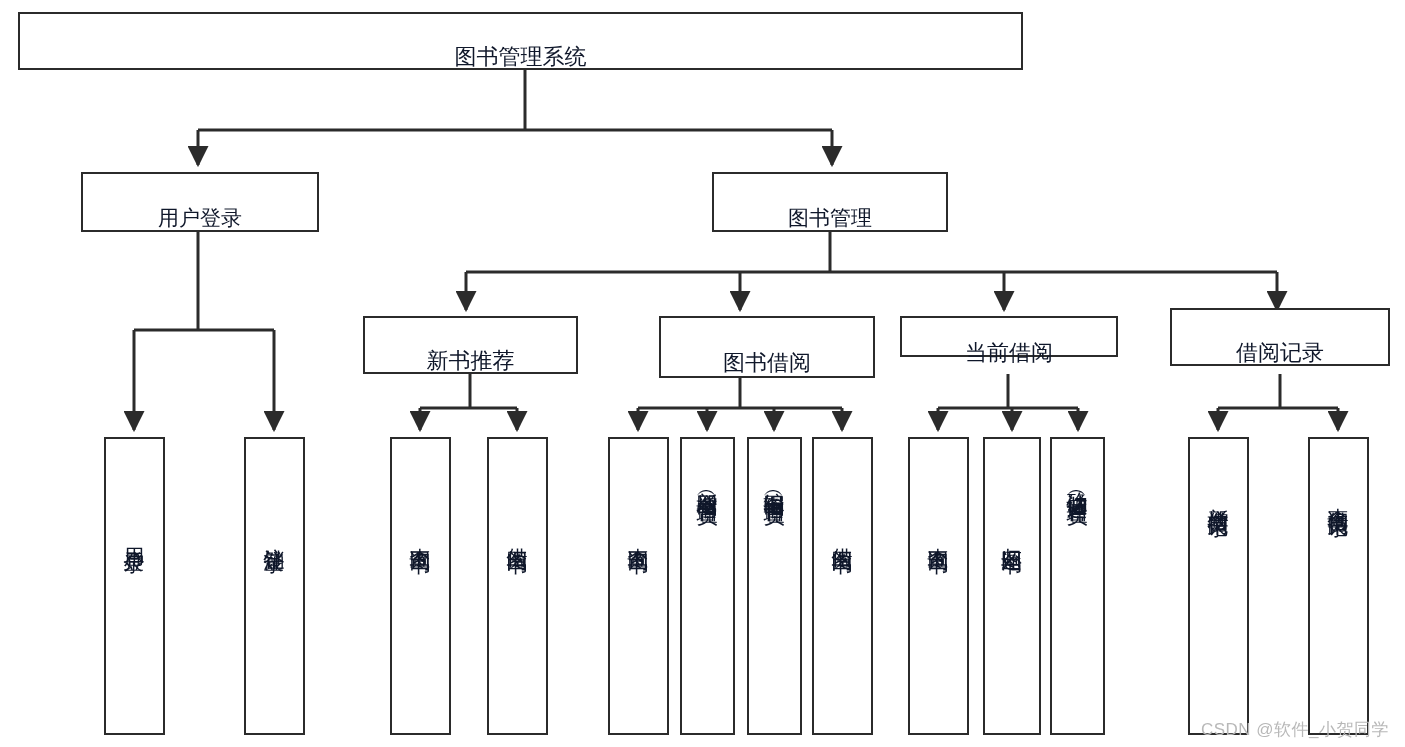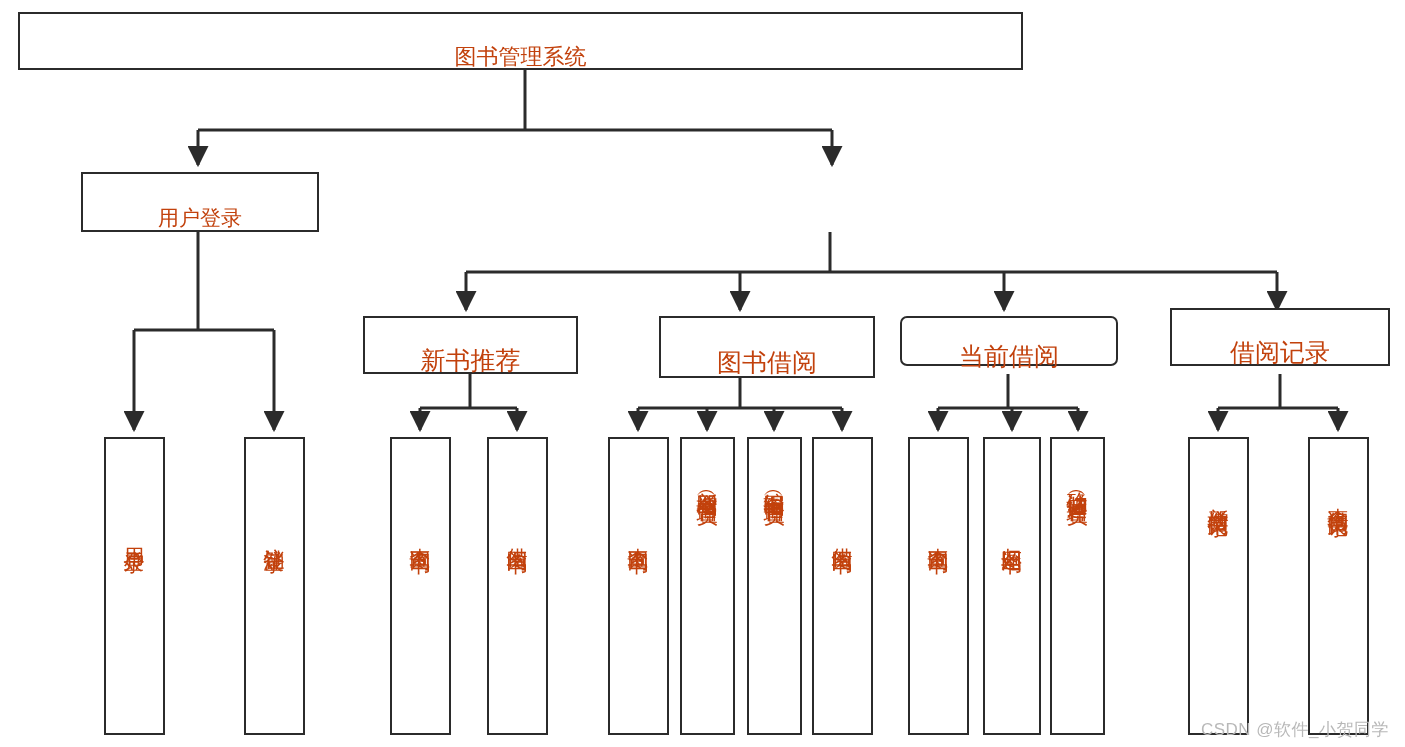--- a/index.html
+++ b/index.html
@@ -27,29 +27,29 @@
   .node-box {
     position: absolute;
     box-sizing: border-box;
     border: 2px solid #2b2b2b;
     background: #ffffff;
     display: flex;
     align-items: center;
     justify-content: center;
   }
   .node-label {
-    color: #c2410c;
+    color: #0f172a;
     text-align: right;
     line-height: 1.18;
     white-space: pre;
     margin-top: 32px;
   }
   .lvl0 .node-label { font-size: 22px; }
   .lvl1 .node-label { font-size: 21px; }
-  .lvl2 .node-label { font-size: 25px; }
+  .lvl2 .node-label { font-size: 22px; }
   .leaf .node-label {
     font-size: 21px;
     writing-mode: vertical-rl;
     text-orientation: upright;
     letter-spacing: 2px;
     line-height: 1;
   }
   .leaf {
     align-items: flex-start;
     padding-top: 6px;
@@ -120,28 +120,31 @@
     </g>
   </svg>
 
   <div class="node-box lvl0" style="left:18px;top:12px;width:1005px;height:58px;">
     <span class="node-label">图书管理系统</span>
   </div>
 
   <div class="node-box lvl1" style="left:81px;top:172px;width:238px;height:60px;">
     <span class="node-label">用户登录</span>
   </div>
+  <div class="node-box lvl1" style="left:712px;top:172px;width:236px;height:60px;">
+    <span class="node-label">图书管理</span>
+  </div>
 
   <div class="node-box lvl2" style="left:363px;top:316px;width:215px;height:58px;">
     <span class="node-label">新书推荐</span>
   </div>
   <div class="node-box lvl2" style="left:659px;top:316px;width:216px;height:62px;">
     <span class="node-label">图书借阅</span>
   </div>
-  <div class="node-box lvl2" style="left:900px;top:316px;width:218px;height:50px;border-radius:7px;">
+  <div class="node-box lvl2" style="left:900px;top:316px;width:218px;height:41px;">
     <span class="node-label">当前借阅</span>
   </div>
   <div class="node-box lvl2" style="left:1170px;top:308px;width:220px;height:58px;">
     <span class="node-label">借阅记录</span>
   </div>
 
   <div class="node-box leaf" style="left:104px;top:437px;width:61px;height:298px;padding-top:60px;">
     <span class="node-label">用户登录</span>
   </div>
   <div class="node-box leaf" style="left:244px;top:437px;width:61px;height:298px;padding-top:60px;">

